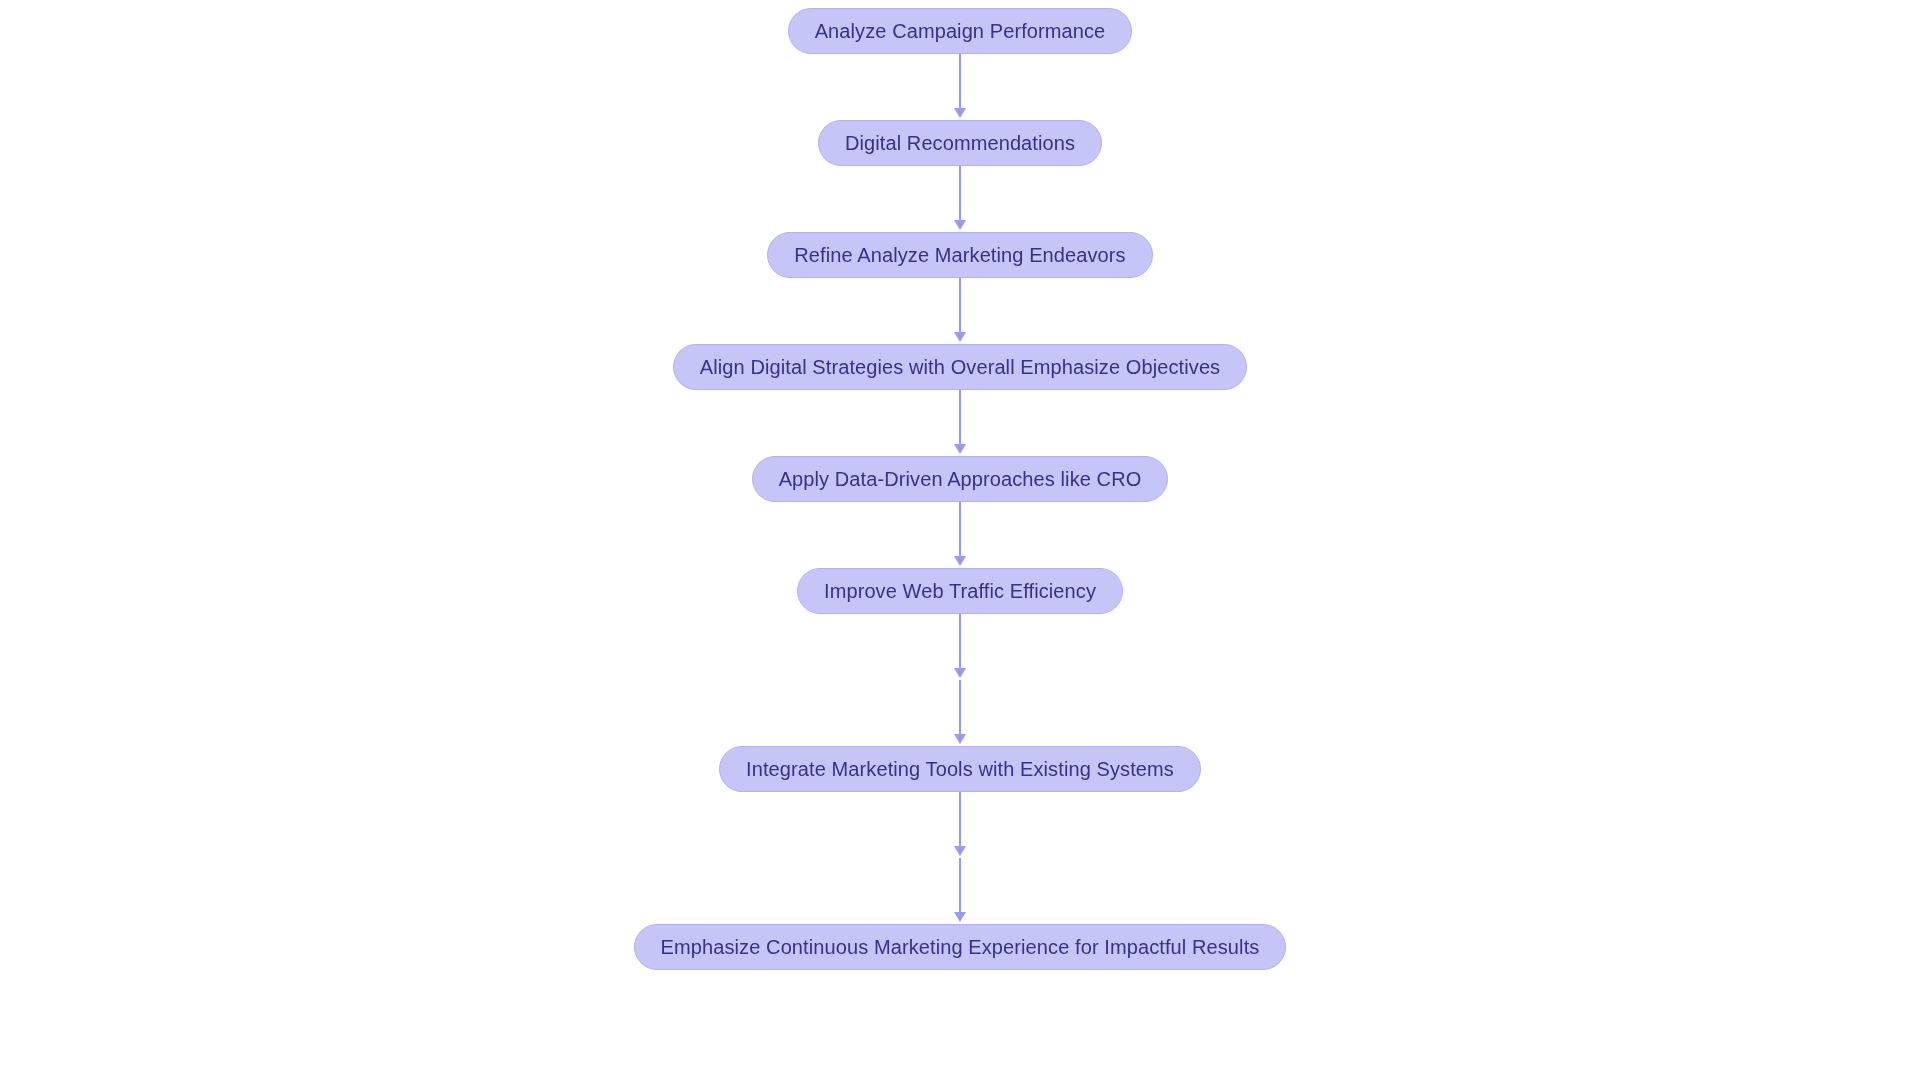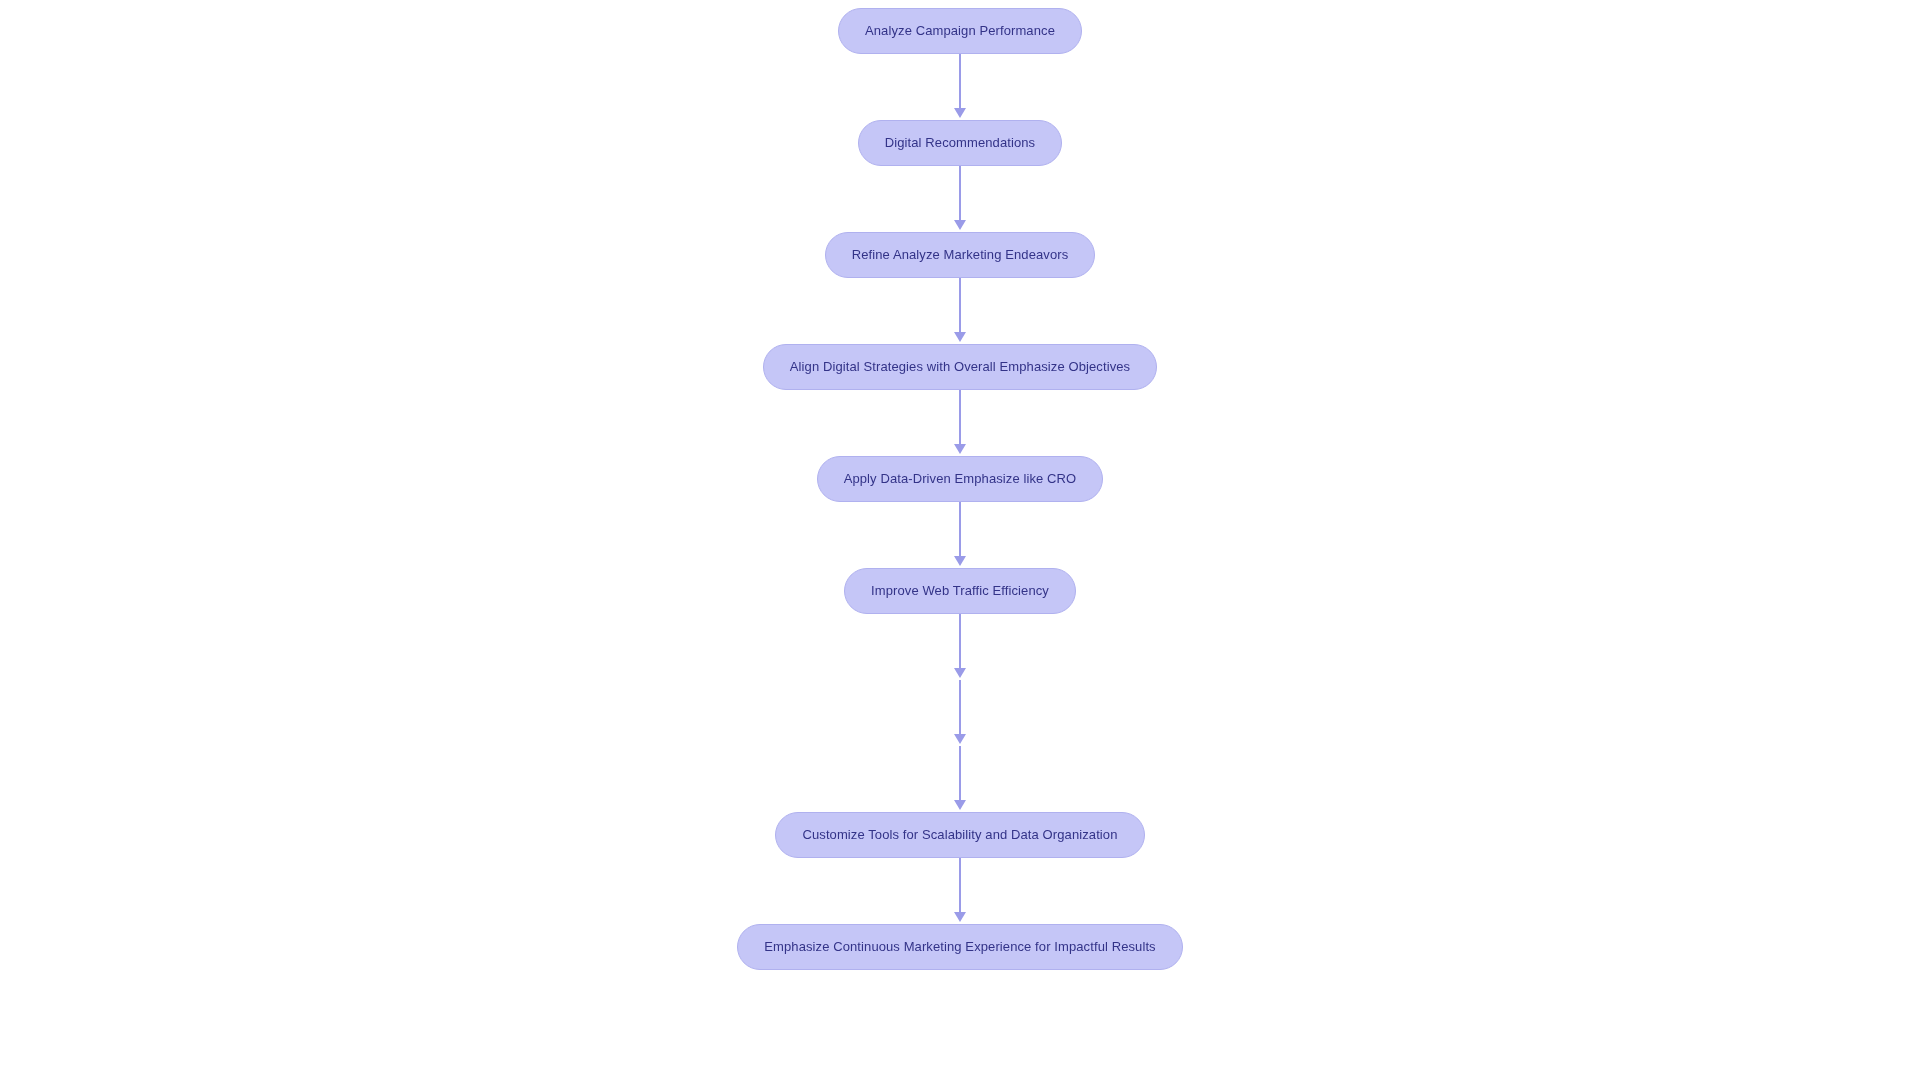--- a/index.html
+++ b/index.html
@@ -33,21 +33,21 @@
 
   .flow-node {
     box-sizing: border-box;
     height: 46px;
     line-height: 44px;
     padding: 0 26px;
     background: #c5c6f7;
     border: 1px solid #b0b1ef;
     border-radius: 23px;
     color: #333388;
-    font-size: 13px;
+    font-size: 20px;
     font-weight: 400;
     letter-spacing: 0.1px;
     white-space: nowrap;
     text-align: center;
     font-family: "Liberation Sans", sans-serif;
   }
 
   .flow-connector {
     position: relative;
     width: 14px;
@@ -99,43 +99,43 @@
       <div class="conn-line"></div>
       <div class="conn-head"></div>
     </div>
 
     <div class="flow-node">Align Digital Strategies with Overall Emphasize Objectives</div>
     <div class="flow-connector">
       <div class="conn-line"></div>
       <div class="conn-head"></div>
     </div>
 
-    <div class="flow-node">Apply Data-Driven Emphasize like CRO</div>
+    <div class="flow-node">Apply Data-Driven Approaches like CRO</div>
     <div class="flow-connector">
       <div class="conn-line"></div>
       <div class="conn-head"></div>
     </div>
 
     <div class="flow-node">Improve Web Traffic Efficiency</div>
     <div class="flow-connector">
       <div class="conn-line"></div>
       <div class="conn-head"></div>
     </div>
 
     <div class="flow-connector">
       <div class="conn-line"></div>
       <div class="conn-head"></div>
     </div>
 
+    <div class="flow-node">Integrate Marketing Tools with Existing Systems</div>
     <div class="flow-connector">
       <div class="conn-line"></div>
       <div class="conn-head"></div>
     </div>
 
-    <div class="flow-node">Customize Tools for Scalability and Data Organization</div>
     <div class="flow-connector">
       <div class="conn-line"></div>
       <div class="conn-head"></div>
     </div>
 
     <div class="flow-node">Emphasize Continuous Marketing Experience for Impactful Results</div>
 
   </div>
 </div>
 

